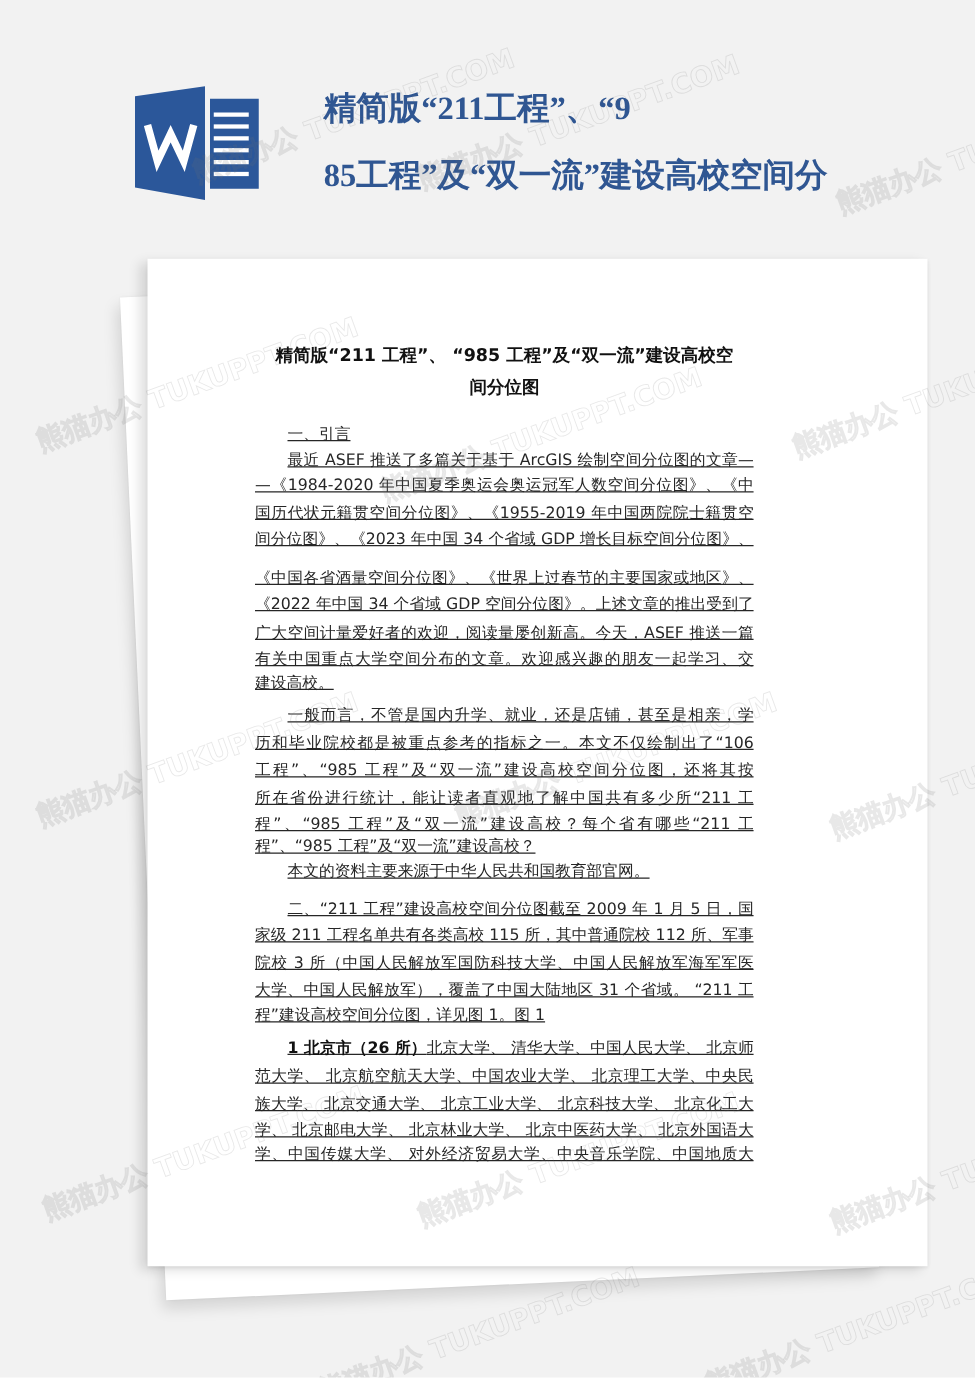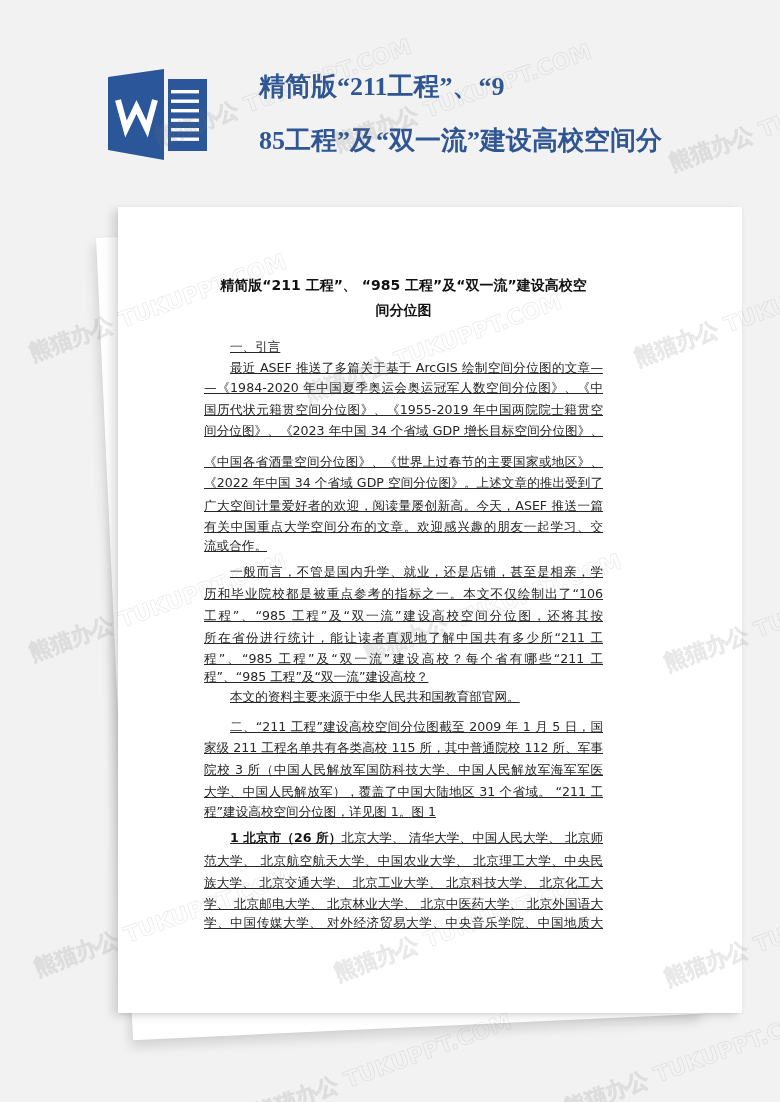--- a/index.html
+++ b/index.html
@@ -82,21 +82,21 @@
   <div class="ln indent last" style="top:130px">一、引言</div>
 
   <div class="ln indent" style="top:151px">最近 ASEF 推送了多篇关于基于 ArcGIS 绘制空间分位图的文章—</div>
   <div class="ln" style="top:171px">—《1984-2020  年中国夏季奥运会奥运冠军人数空间分位图》、《中</div>
   <div class="ln" style="top:193px">国历代状元籍贯空间分位图》、《1955-2019  年中国两院院士籍贯空</div>
   <div class="ln" style="top:214px">间分位图》、《2023 年中国 34 个省域 GDP 增长目标空间分位图》、</div>
   <div class="ln" style="top:245px">《中国各省酒量空间分位图》、《世界上过春节的主要国家或地区》、</div>
   <div class="ln" style="top:266px">《2022 年中国 34 个省域 GDP 空间分位图》。上述文章的推出受到了</div>
   <div class="ln" style="top:289px">广大空间计量爱好者的欢迎，阅读量屡创新高。今天，ASEF 推送一篇</div>
   <div class="ln" style="top:310px">有关中国重点大学空间分布的文章。欢迎感兴趣的朋友一起学习、交</div>
-  <div class="ln last" style="top:329px">流或合作。</div>
+  <div class="ln last" style="top:329px">建设高校。</div>
 
   <div class="ln indent" style="top:355px">一般而言，不管是国内升学、就业，还是店铺，甚至是相亲，学</div>
   <div class="ln" style="top:377px">历和毕业院校都是被重点参考的指标之一。本文不仅绘制出了“106</div>
   <div class="ln" style="top:399px">工程”、“985 工程”及“双一流”建设高校空间分位图，还将其按</div>
   <div class="ln" style="top:421px">所在省份进行统计，能让读者直观地了解中国共有多少所“211 工</div>
   <div class="ln" style="top:442px">程”、“985 工程”及“双一流”建设高校？每个省有哪些“211 工</div>
   <div class="ln last" style="top:460px">程”、“985 工程”及“双一流”建设高校？</div>
 
   <div class="ln indent last" style="top:480px">本文的资料主要来源于中华人民共和国教育部官网。</div>
 

